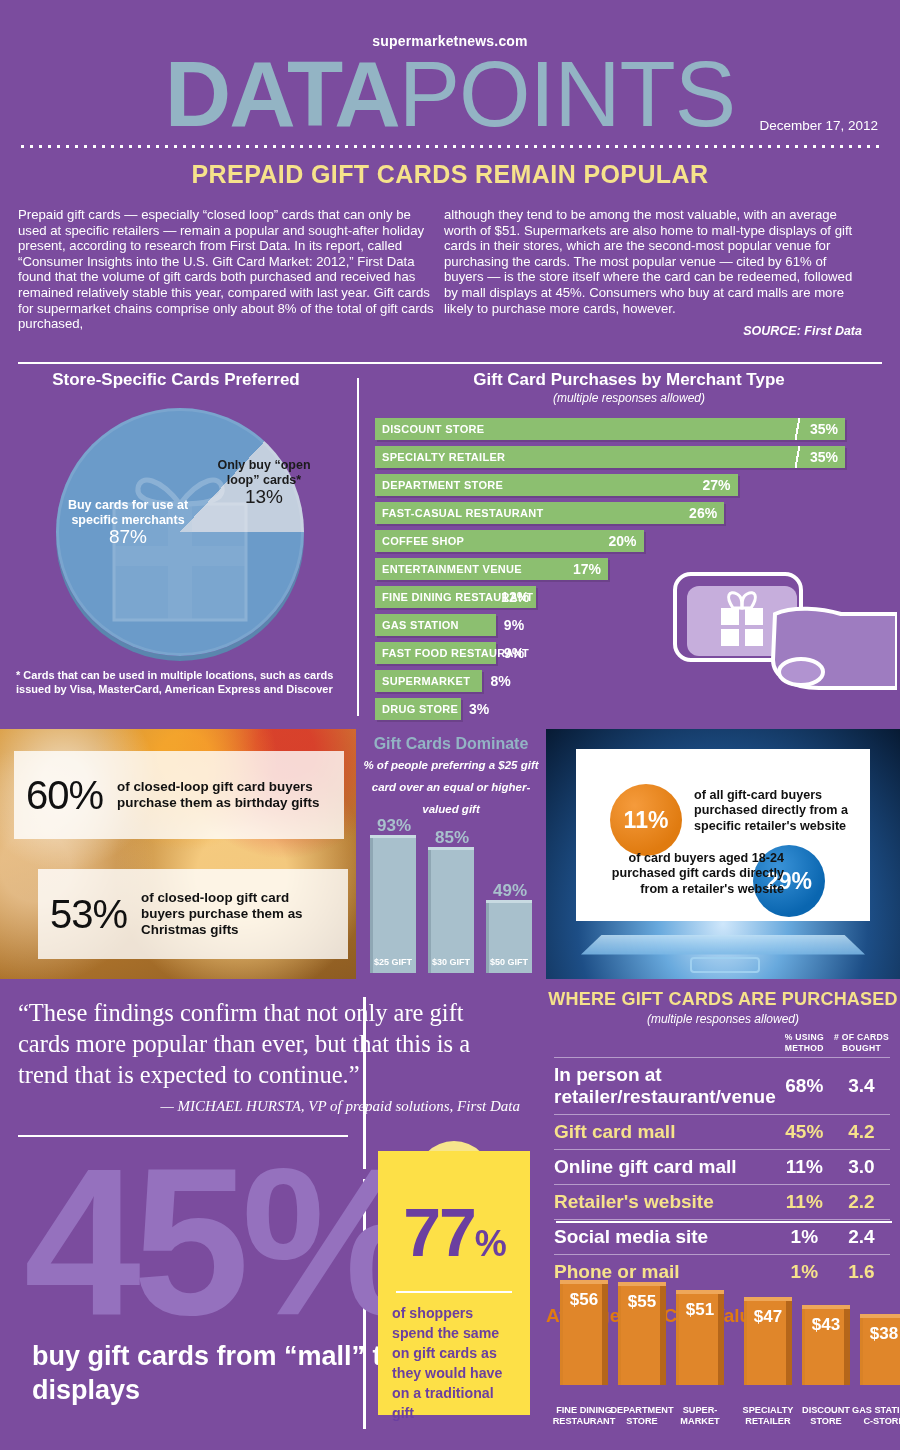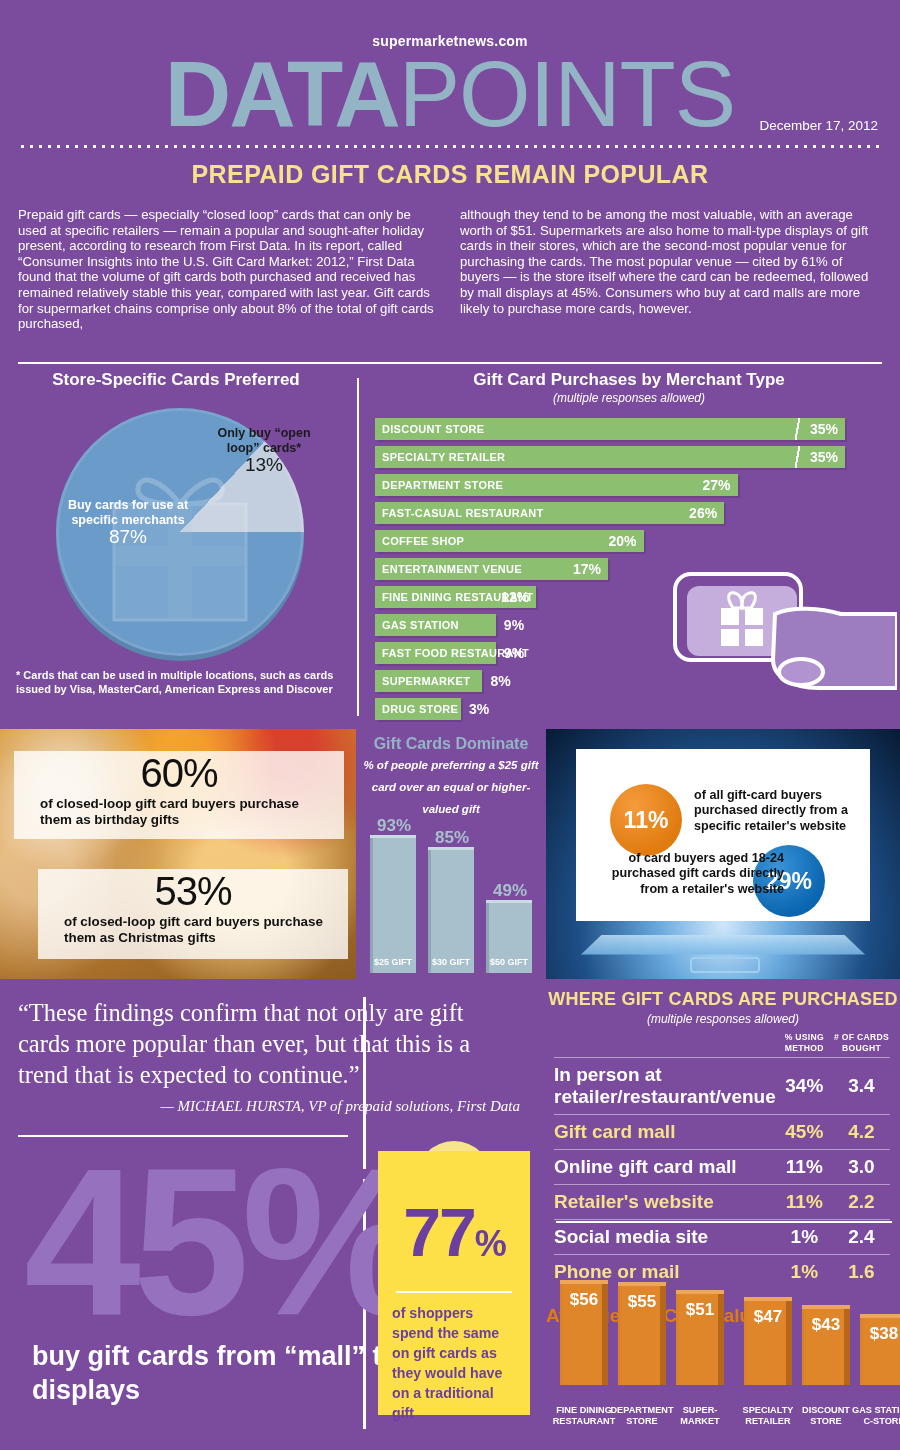--- a/index.html
+++ b/index.html
@@ -17,40 +17,40 @@
   .masthead .d1 { font-size:92px; font-weight:bold; color:#93B4C4; letter-spacing:-2px; }
   .masthead .d2 { font-size:92px; font-weight:300; color:#93B4C4; letter-spacing:-1px; }
   .issue-date { position:absolute; right:22px; top:118px; color:#fff; font-size:13.5px; }
   .dotrule { position:absolute; left:18px; top:144px; width:864px; height:5px;
     background-image:radial-gradient(circle, #fff 1.6px, transparent 1.9px);
     background-size:9px 5px; background-repeat:repeat-x; }
   .headline { text-align:center; color:#F6E28B; font-size:25px; font-weight:bold;
     letter-spacing:.4px; margin-top:22px; }
 
   
-  .intro { position:absolute; top:207px; left:0; width:900px; display:flex; gap:24px; padding:0 18px; }
+  .intro { position:absolute; top:207px; left:0; width:900px; display:flex; gap:8px; padding:0 18px; }
   .intro .col { width:418px; color:#fff; font-size:13.2px; line-height:15.6px; }
   .source { text-align:right; color:#fff; font-weight:bold; font-style:italic; font-size:12.5px; margin-top:8px; }
   .hr-white { position:absolute; left:18px; width:864px; height:2px; background:#fff; }
 
   
   .sec2 { position:absolute; top:370px; left:0; width:900px; height:355px; }
   .vdiv { position:absolute; background:#fff; }
   .pane-title { text-align:center; color:#fff; font-weight:bold; font-size:17px; }
   .pane-sub { text-align:center; color:#fff; font-style:italic; font-size:12px; margin-top:1px; }
 
   .piewrap { position:absolute; left:0; top:0; width:352px; height:355px; }
   .pie { position:absolute; left:56px; top:38px; width:248px; height:248px; border-radius:50%;
     background:conic-gradient(from 43deg, #C3CFDE 0deg 47deg, #6B9BC9 47deg 360deg);
     box-shadow:0 5px 0 #5A86AE, inset 0 0 0 3px rgba(255,255,255,.10); }
   .pie-gift { position:absolute; left:56px; top:38px; width:248px; height:248px; opacity:.22; }
   .pie-lab { position:absolute; color:#fff; font-size:12.5px; font-weight:bold; line-height:15px; text-align:center; }
   .pie-lab .big { font-size:19px; font-weight:normal; display:block; margin-top:1px; }
   .lab87 { left:62px; top:128px; width:132px; }
-  .lab13 { left:212px; top:56px; width:104px; color:#1b1b1b; }
+  .lab13 { left:212px; top:88px; width:104px; color:#1b1b1b; }
   .footnote { position:absolute; left:16px; top:298px; width:330px; color:#fff; font-size:11px;
     font-weight:bold; line-height:14px; }
 
   .barwrap { position:absolute; left:365px; top:0; width:528px; height:355px; }
   .bars { position:absolute; left:10px; top:48px; width:518px; }
   .brow { height:22px; margin-bottom:6px; display:flex; align-items:center; }
   .bar { height:22px; background:#8CBF70; display:flex; align-items:center; position:relative;
     box-shadow:2px 2px 0 rgba(0,0,0,.12); }
   .bar .blab { color:#fff; font-size:11px; font-weight:bold; letter-spacing:.3px; padding-left:7px;
     white-space:nowrap; }
@@ -64,21 +64,21 @@
   
   .sec3 { position:absolute; top:729px; left:0; width:900px; height:250px; }
   .photo { position:absolute; left:0; top:0; width:356px; height:250px; overflow:hidden;
     background:
       radial-gradient(circle at 18% 20%, rgba(255,255,255,.55) 0 6%, transparent 26%),
       radial-gradient(circle at 52% 12%, rgba(255,170,40,.75) 0 9%, transparent 32%),
       radial-gradient(circle at 80% 8%, rgba(220,40,40,.75) 0 8%, transparent 30%),
       radial-gradient(circle at 10% 55%, rgba(255,230,200,.55) 0 10%, transparent 34%),
       radial-gradient(circle at 68% 58%, rgba(255,215,140,.85) 0 16%, transparent 45%),
       linear-gradient(160deg,#d99a3c 0%, #c98b35 35%, #a9702a 70%, #8d5c22 100%); }
-  .pcard { position:absolute; background:rgba(255,255,255,.80); display:flex; align-items:center; padding:0 12px;flex-direction:column; }
+  .pcard { position:absolute; background:rgba(255,255,255,.80); display:flex; align-items:center; padding:0 12px; }
   .pcard .pnum { font-size:40px; color:#111; font-weight:300; letter-spacing:-1px; }
   .pcard .ptxt { font-size:13.4px; color:#111; font-weight:bold; line-height:16px; margin-left:14px; }
   .card1 { left:14px; top:22px; width:330px; height:88px; }
   .card2 { left:38px; top:140px; width:310px; height:90px; }
 
   .trio { position:absolute; left:358px; top:0; width:186px; height:250px; background:#7B4C9E; }
   .trio-t { text-align:center; color:#93B4C4; font-weight:bold; font-size:16px; padding-top:6px; }
   .trio-s { text-align:center; color:#fff; font-style:italic; font-weight:bold; font-size:11.5px; line-height:22px; margin-top:1px; }
   .trio-bars { position:absolute; left:8px; top:76px; width:172px; height:168px; }
   .tbar { position:absolute; bottom:0; width:46px; background:#A8C0CC;
@@ -164,20 +164,21 @@
     </div>
     <div class="issue-date">December 17, 2012</div>
     <div class="dotrule"></div>
     <div class="headline">PREPAID GIFT CARDS REMAIN POPULAR</div>
   </div>
 
   <div class="intro">
     <div class="col">Prepaid gift cards — especially “closed loop” cards that can only be used at specific retailers — remain a popular and sought-after holiday present, according to research from First Data. In its report, called “Consumer Insights into the U.S. Gift Card Market: 2012,” First Data found that the volume of gift cards both purchased and received has remained relatively stable this year, compared with last year. Gift cards for supermarket chains comprise only about 8% of the total of gift cards purchased,</div>
     <div class="col">
       <div>although they tend to be among the most valuable, with an average worth of $51. Supermarkets are also home to mall-type displays of gift cards in their stores, which are the second-most popular venue for purchasing the cards. The most popular venue — cited by 61% of buyers — is the store itself where the card can be redeemed, followed by mall displays at 45%. Consumers who buy at card malls are more likely to purchase more cards, however.</div>
+      <div class="source">SOURCE: First Data</div>
     </div>
   </div>
   <div class="hr-white" style="top:362px"></div>
 
   <div class="sec2">
     <div class="vdiv" style="left:357px; top:8px; width:2px; height:338px;"></div>
 
     <div class="piewrap">
       <div class="pane-title">Store-Specific Cards Preferred</div>
       <div class="pie"></div>
@@ -363,21 +364,21 @@
         <thead>
             <tr>
           <th class="hl"></th>
           <th>% USING METHOD</th>
           <th># OF CARDS BOUGHT</th>
         </tr>
           </thead>
         <tbody id="tbl-body">
             <tr class="w">
               <td>In person at retailer/restaurant/venue</td>
-              <td class="num">34%</td>
+              <td class="num">68%</td>
               <td class="num">3.4</td>
             </tr>
             <tr class="y">
               <td>Gift card mall</td>
               <td class="num">45%</td>
               <td class="num">4.2</td>
             </tr>
             <tr class="w">
               <td>Online gift card mall</td>
               <td class="num">11%</td>

